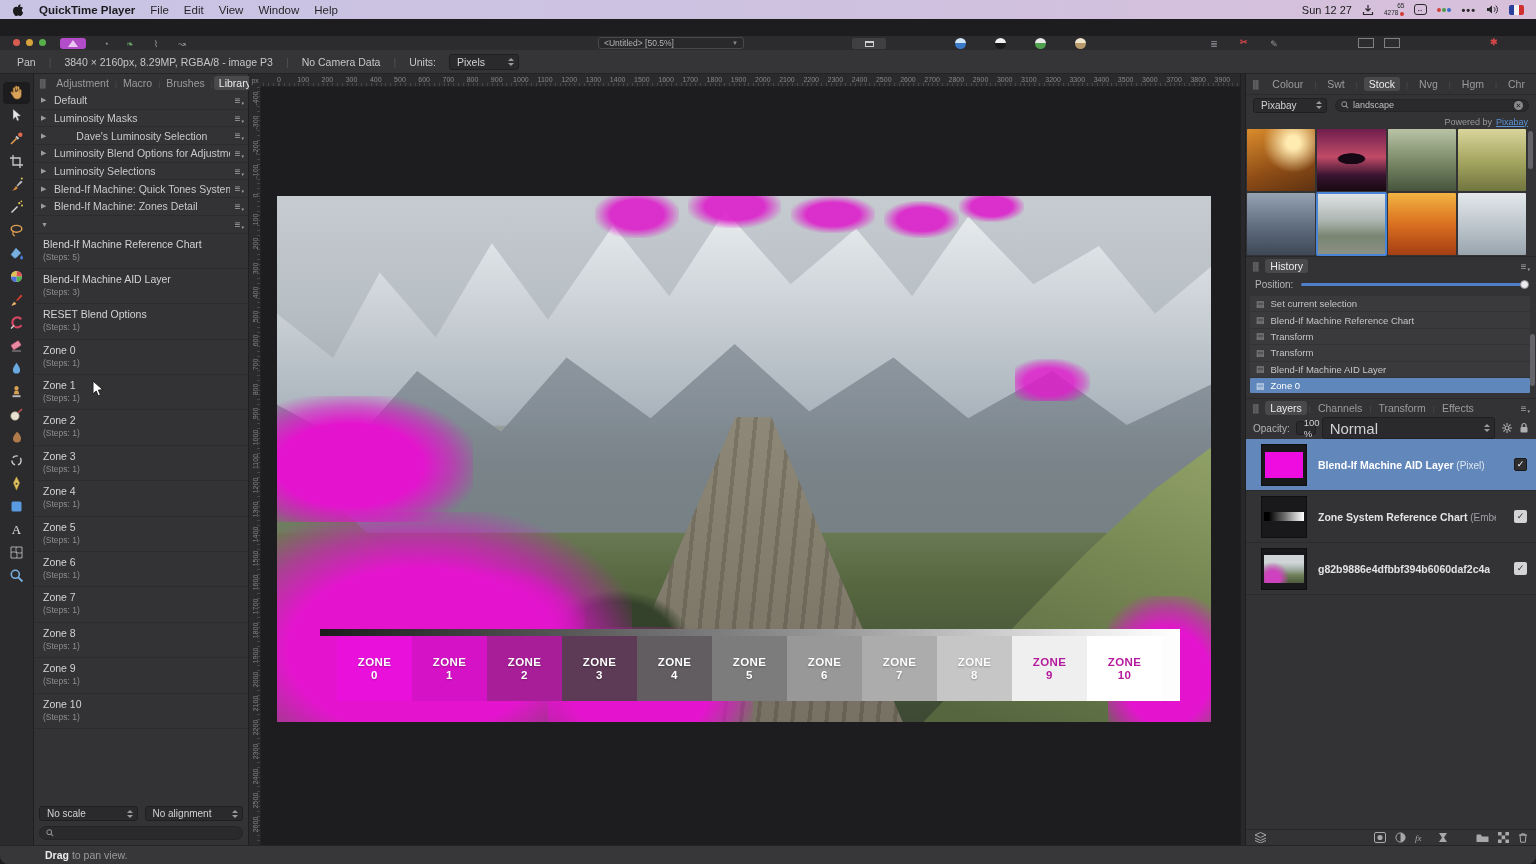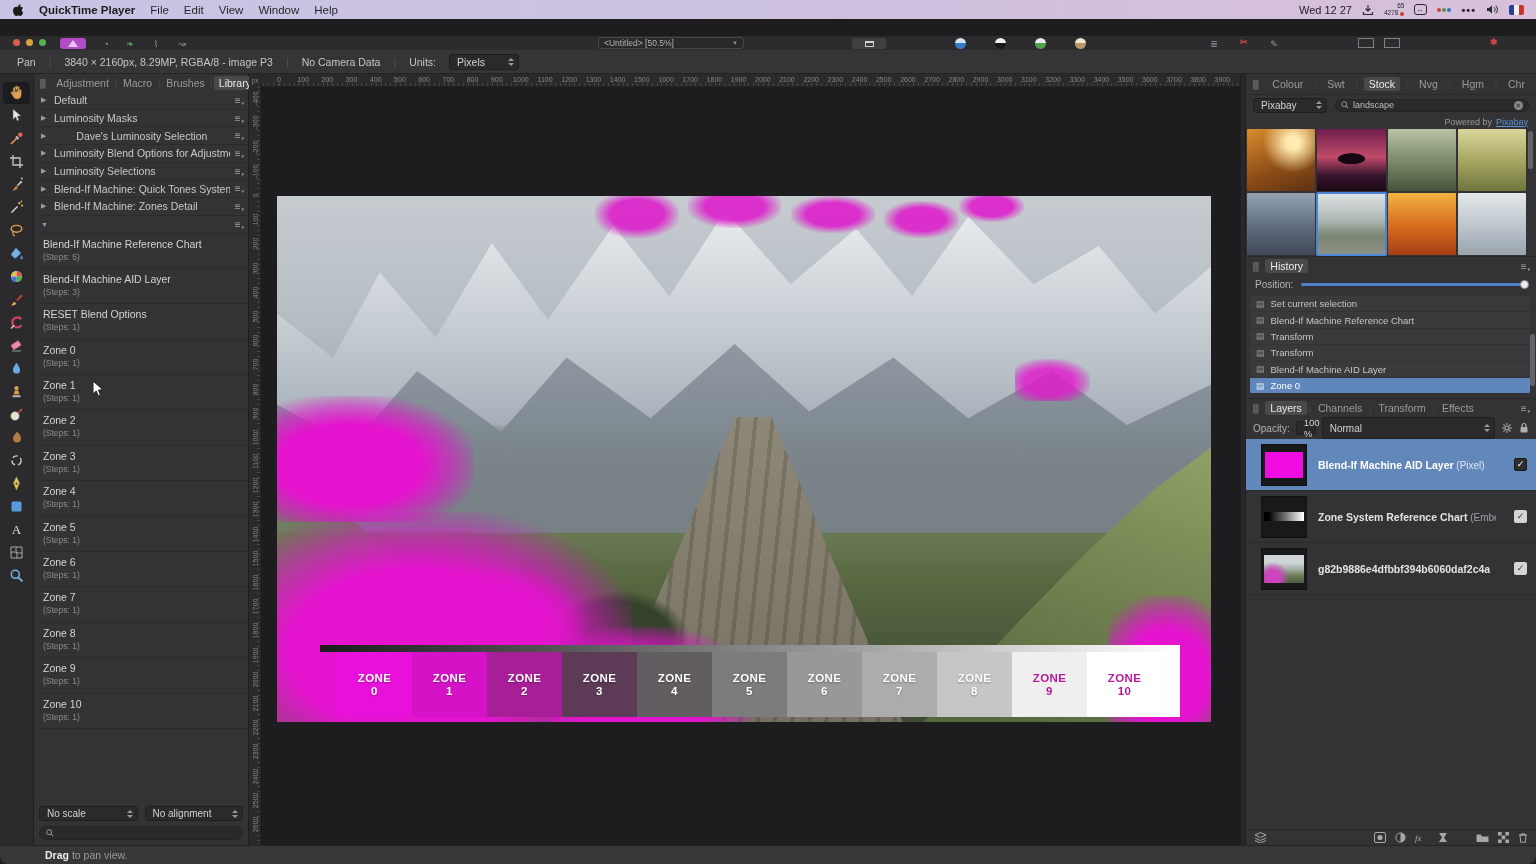--- a/index.html
+++ b/index.html
@@ -119,21 +119,21 @@
   .mg{background:radial-gradient(ellipse at 45% 55%,#e414ce 0 42%,rgba(224,18,204,.55) 60%,transparent 76%)}
   .mg.b1{left:-4%;bottom:-8%;width:42%;height:48%}
   .mg.b2{left:-3%;top:38%;width:24%;height:24%}
   .mg.b3{left:15%;bottom:9%;width:18%;height:20%}
   .mg.b4{left:29%;bottom:-6%;width:22%;height:24%}
   .mg.b5{right:-3%;bottom:-4%;width:14%;height:28%}
   .mg.b6{right:13%;top:31%;width:8%;height:8%;opacity:.8}
   .mgs{background:radial-gradient(ellipse,#dd1fcb 0 45%,transparent 75%);opacity:.9}
 
   
-  .zone-chart{left:43px;top:449px;width:860px;height:72px}
+  .zone-chart{left:43px;top:433px;width:860px;height:72px}
   .zone-grad{position:absolute;left:0;top:0;width:100%;height:7px;background:linear-gradient(90deg,#1b1b1b,#5a5a5a 30%,#9a9a9a 60%,#e6e6e6 88%,#fff)}
   .zone-cap{position:absolute;right:0;top:7px;width:18px;height:65px;background:#fdfdfd}
   .zone-row{position:absolute;left:17px;top:7px;width:825px;height:65px;display:flex}
   .zone-box{flex:1;display:flex;flex-direction:column;align-items:center;justify-content:center;font-weight:bold;font-size:11.5px;letter-spacing:.4px;line-height:13px}
   .zone-box.shadow{text-shadow:0 1px 2px rgba(0,0,0,.3)}
 
   
   .rdivider{width:6px;background:#28282a;border-left:1px solid #1f1f21;border-right:1px solid #1f1f21}
   .rp{width:290px;background:#333335;display:flex;flex-direction:column;font-size:10.5px;position:relative}
   .rp-tabs{height:21px;display:flex;align-items:center;gap:2px;padding:0 4px;color:#9b9b9d;flex:none;border-bottom:1px solid #2a2a2c}
@@ -163,21 +163,21 @@
   .pos-thumb{position:absolute;right:-2px;top:-3px;width:9px;height:9px;border-radius:50%;background:#ececee;border:1px solid #8a8a8c}
   .hlist{flex:none;padding:2px 6px 4px 4px;position:relative}
   .h-row{height:15.4px;margin-bottom:1px;background:#3a3a3c;display:flex;align-items:center;gap:6px;padding:0 6px;color:#c6c6c8;font-size:9.5px;border-radius:1px}
   .h-row .hic{color:#96969a;font-size:9px}
   .h-row.sel{background:#5f87bb;color:#fff}
   .h-row.sel .hic{color:#dfe8f5}
 
   .op-row{height:22px;display:flex;align-items:center;gap:6px;padding:0 7px;flex:none;color:#b2b2b4;font-size:10px}
   .op-val{width:20px;height:14px;font-size:9.5px}
   .op-val .car{margin-left:auto;font-size:6px;color:#9a9a9e}
-  .blend{flex:1;height:22px;font-size:10px}
+  .blend{flex:1;height:22px;font-size:15px}
   .lay{height:52px;display:flex;align-items:center;padding:0 8px 0 15px;border-bottom:1px solid #2a2a2c;position:relative;flex:none}
   .lay.sel{background:#6287ba}
   .lthumb{width:46px;height:42px;background:#19191b;border:1px solid #0f0f11;display:flex;align-items:center;justify-content:center;margin-right:11px;flex:none}
   .ti-magenta{width:38px;height:26px;background:#ef0ce0}
   .ti-grad{width:40px;height:9px;background:linear-gradient(90deg,#000 0 12%,#2e2e2e 28%,#6e6e6e 52%,#c2c2c2 78%,#fff)}
   .ti-land{width:40px;height:28px;background:radial-gradient(circle at 22% 82%,#cf42bf 0 18%,transparent 42%),linear-gradient(180deg,#cfd4d6 28%,#9aa89a 55%,#6f7f58 72%,#4c5a3e)}
   .lmeta{overflow:hidden;white-space:nowrap;max-width:178px}
   .lname{font-weight:bold;color:#e3e3e5;font-size:10.5px}
   .ltype{font-weight:normal;color:#9fa0a4;font-size:10px}
   .lay.sel .lname{color:#fff}.lay.sel .ltype{color:#dee6f3}
@@ -208,21 +208,21 @@
     </svg>
     <span class="mb-app">QuickTime Player</span>
     <span id="menu-items" style="display:flex;gap:15px">
         <span class="mb-item">File</span>
         <span class="mb-item">Edit</span>
         <span class="mb-item">View</span>
         <span class="mb-item">Window</span>
         <span class="mb-item">Help</span>
       </span>
     <span class="mb-right">
-      <span>Wed 12 27</span>
+      <span>Sun 12 27</span>
       <svg width="12" height="12" viewBox="0 0 12 12">
         <path d="M6 1v6M3.5 4.5L6 7l2.5-2.5" stroke="#2a2a2c" stroke-width="1.2" fill="none"></path>
         <path d="M1.5 8v2.5h9V8" stroke="#2a2a2c" stroke-width="1.2" fill="none"></path>
       </svg>
       <span class="badge-col">
         <span>65</span>
         <span style="display:flex;align-items:center;gap:2px">
             <span>4278</span>
             <i class="reddot"></i>
           </span>

